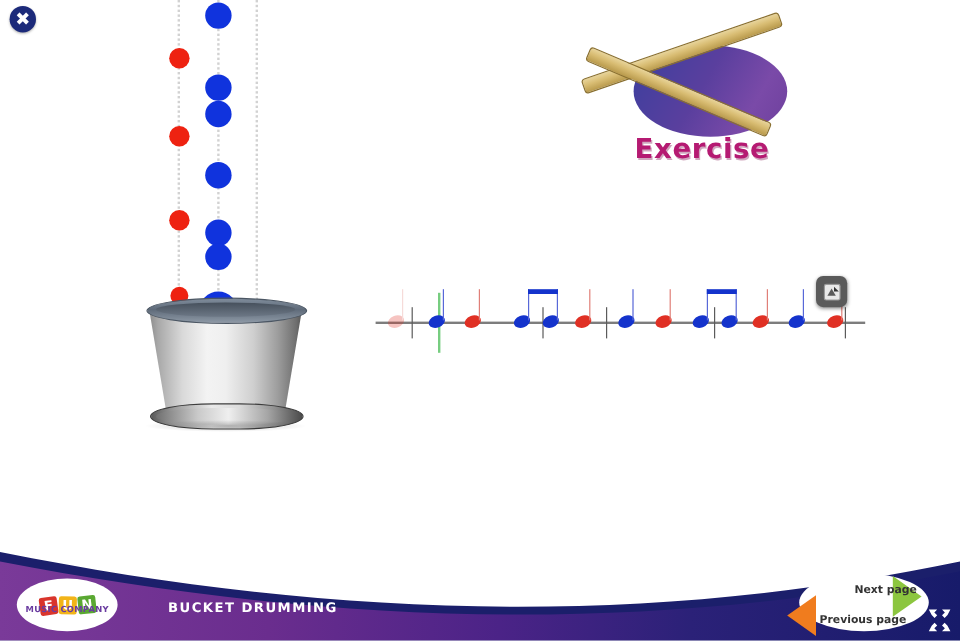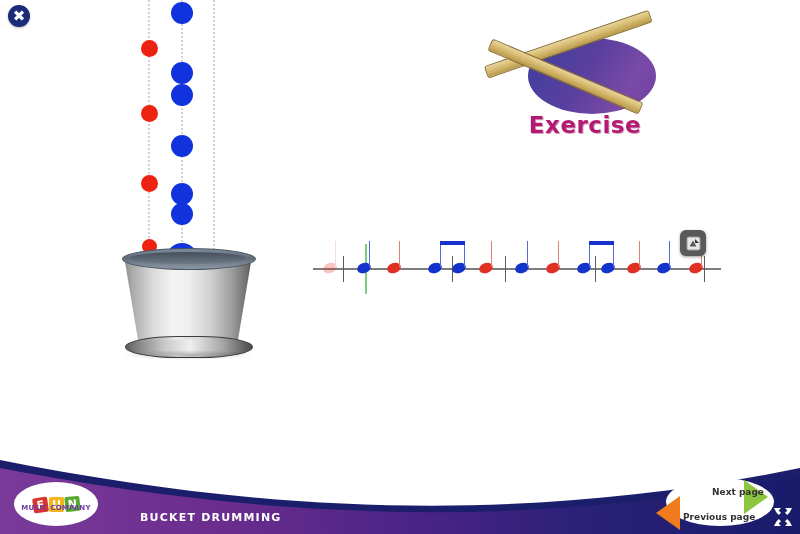--- a/index.html
+++ b/index.html
@@ -113,21 +113,21 @@
   .brand-blocks{display:flex;gap:1px;transform:rotate(-2deg);}
   .blk{width:15px;height:15px;border-radius:2px;display:flex;align-items:center;
        justify-content:center;font-size:11px;font-weight:bold;color:#fff;
        font-family:"DejaVu Sans", sans-serif;}
   .brand-sub{
     position:absolute;left:0;right:0;top:23px;text-align:center;
     font-size:7px;font-weight:bold;color:#6a3ca0;letter-spacing:.2px;
     font-family:"DejaVu Sans", sans-serif;line-height:7px;
   }
   .bottom-title{
-    position:absolute;left:140px;top:511px;color:#fff;font-size:11px;
+    position:absolute;left:140px;top:500px;color:#fff;font-size:11px;
     font-weight:bold;letter-spacing:1.2px;
     font-family:"DejaVu Sans", sans-serif;
   }
   .nav-oval{
     position:absolute;left:666px;top:478px;width:108px;height:48px;border-radius:50%;
     background:#fff;
   }
   .arrow-next{
     position:absolute;left:744px;top:480px;width:0;height:0;
     border-top:17px solid transparent;border-bottom:17px solid transparent;

